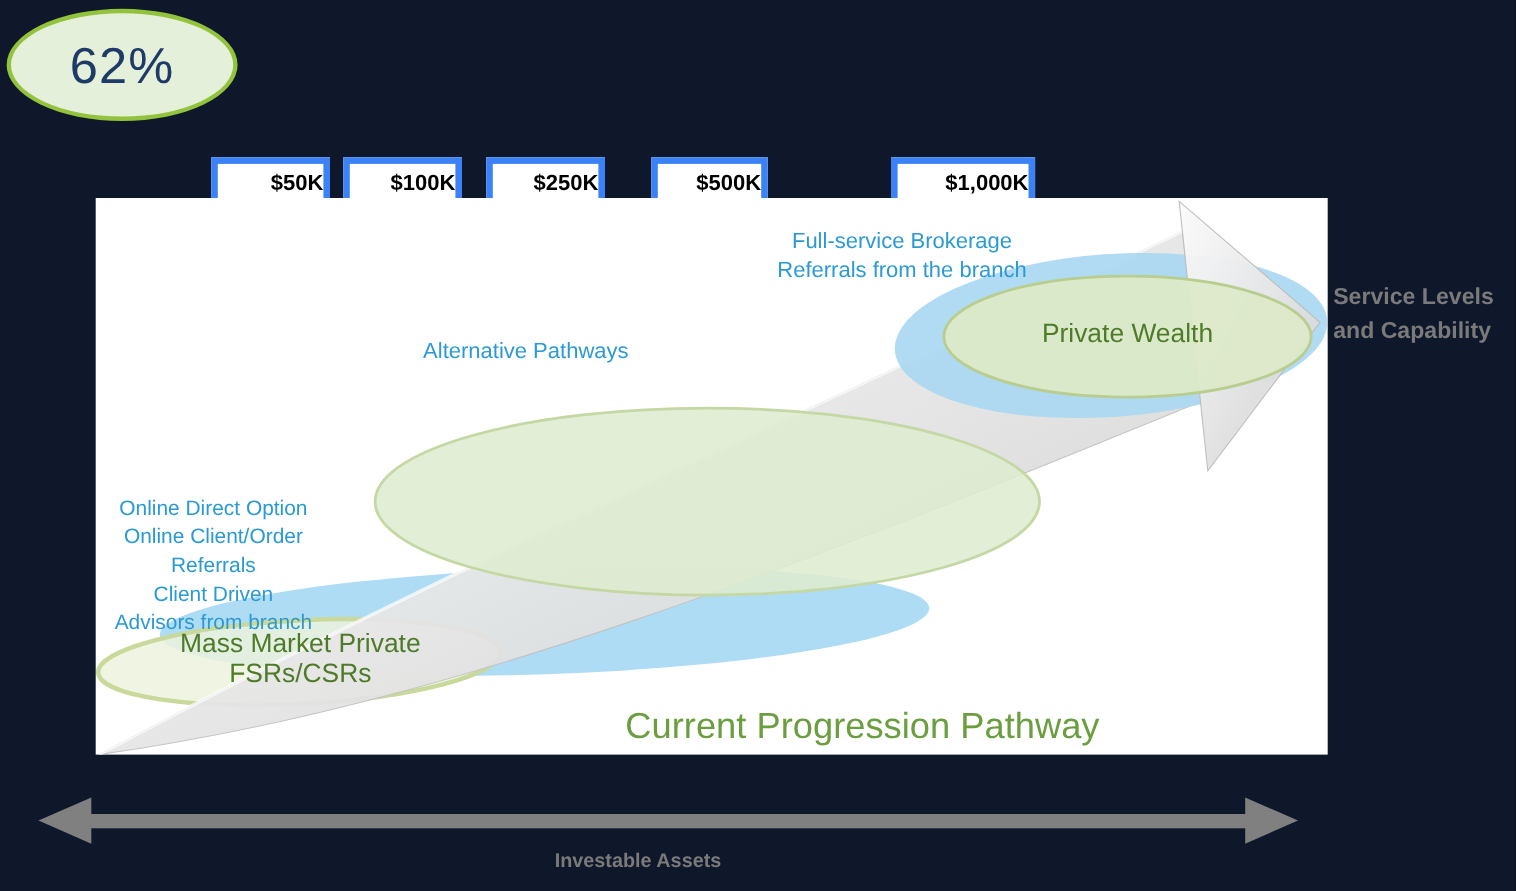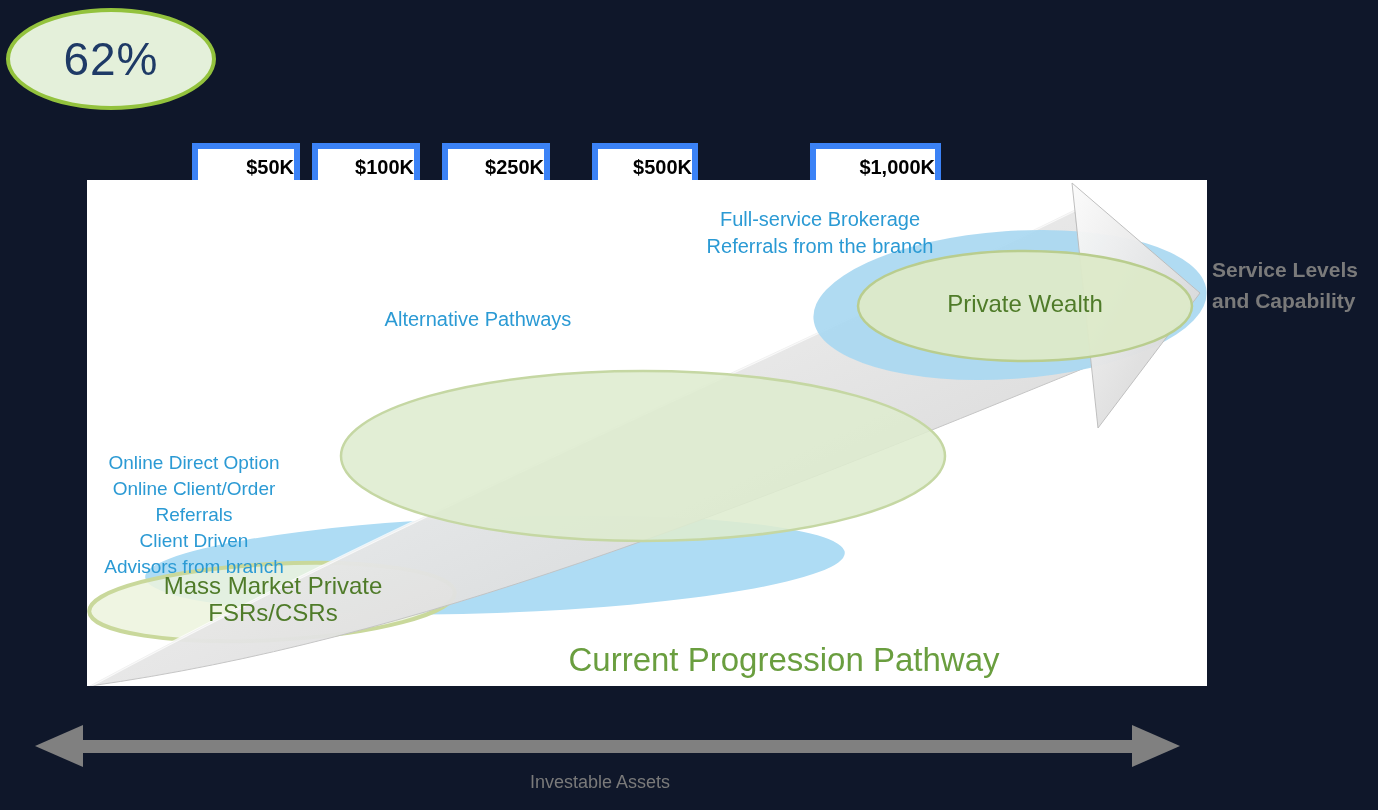--- a/index.html
+++ b/index.html
@@ -27,21 +27,21 @@
   .green{color:#4f7b29;font-size:24px;}
   .lbl-full-service{left:600px;top:206px;width:440px;}
   .lbl-alternative{left:348px;top:306px;width:260px;text-align:center;}
   .lbl-private{left:905px;top:290px;width:240px;}
   .lbl-online{left:84px;top:430px;width:220px;font-size:19px;line-height:26px;margin-top:20px;}
   .lbl-mass-affluent{left:433px;top:431px;width:420px;}
   .lbl-mass-market{left:133px;top:572px;width:280px;}
   .lbl-title{left:534px;top:641px;width:500px;color:#6a9e3f;font-size:33px;line-height:38px;}
   .lbl-yaxis{left:1212px;top:254px;width:166px;text-align:left;color:#7a7a7a;
     font-weight:bold;font-size:21px;line-height:31px;}
-  .lbl-xaxis{left:450px;top:769px;width:300px;color:#7a7a7a;font-weight:normal;font-size:18px;}
+  .lbl-xaxis{left:430px;top:769px;width:300px;color:#7a7a7a;font-weight:bold;font-size:18px;}
 
   
   .x-arrow{position:absolute;left:35px;top:725px;width:1145px;height:42px;}
   .x-arrow .shaft{position:absolute;left:44px;right:44px;top:15px;height:13px;background:#808080;}
   .x-arrow .head-left{position:absolute;left:0;top:0;width:0;height:0;
     border-top:21px solid transparent;border-bottom:21px solid transparent;
     border-right:48px solid #808080;}
   .x-arrow .head-right{position:absolute;right:0;top:0;width:0;height:0;
     border-top:21px solid transparent;border-bottom:21px solid transparent;
     border-left:48px solid #808080;}

